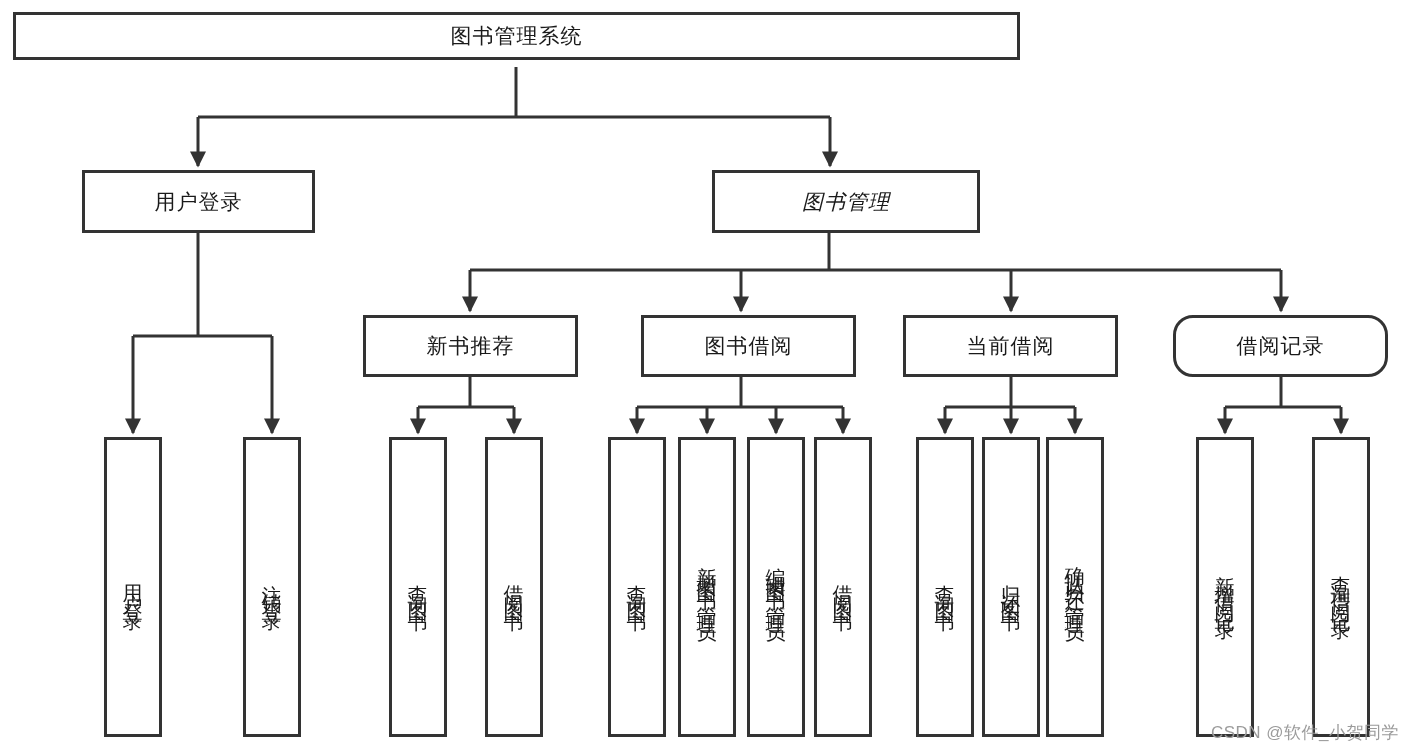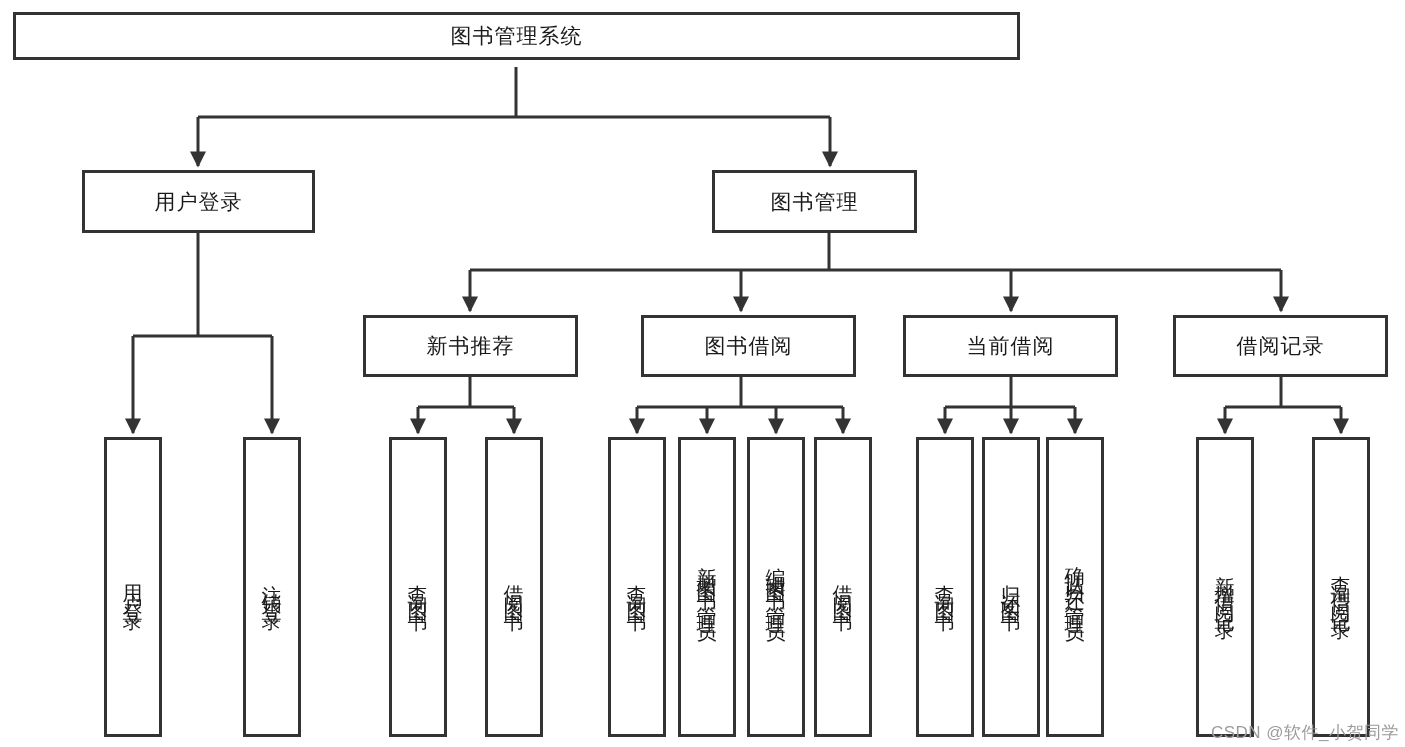--- a/index.html
+++ b/index.html
@@ -43,27 +43,27 @@
     color: var(--text);
     font-size: 21px;
     z-index: 1;
     letter-spacing: 1px;
   }
 
   .node.root   { left: 13px;  top: 12px;  width: 1007px; height: 48px; }
 
   .node.lvl2   { top: 170px; height: 63px; width: 233px; }
   .node.user-login    { left: 82px; }
-  .node.book-mgmt     { left: 712px; width: 205px; }
+  .node.book-mgmt     { left: 712px; width: 268px; font-style: italic; }
 
   .node.lvl3   { top: 315px; height: 62px; width: 215px; }
   .node.new-book-rec    { left: 363px; }
   .node.book-borrowing  { left: 633px; margin-left: 8px; }
   .node.current-borrow  { left: 903px; }
-  .node.borrow-records  { left: 1173px; }
+  .node.borrow-records  { left: 1173px; border-radius: 20px; }
 
   .node.leaf   { top: 437px; height: 300px; width: 58px; }
   .node.leaf span {
     writing-mode: vertical-rl;
     text-orientation: mixed;
     font-size: 20px;
     letter-spacing: 9px;
     line-height: 1;
     white-space: nowrap;
   }

